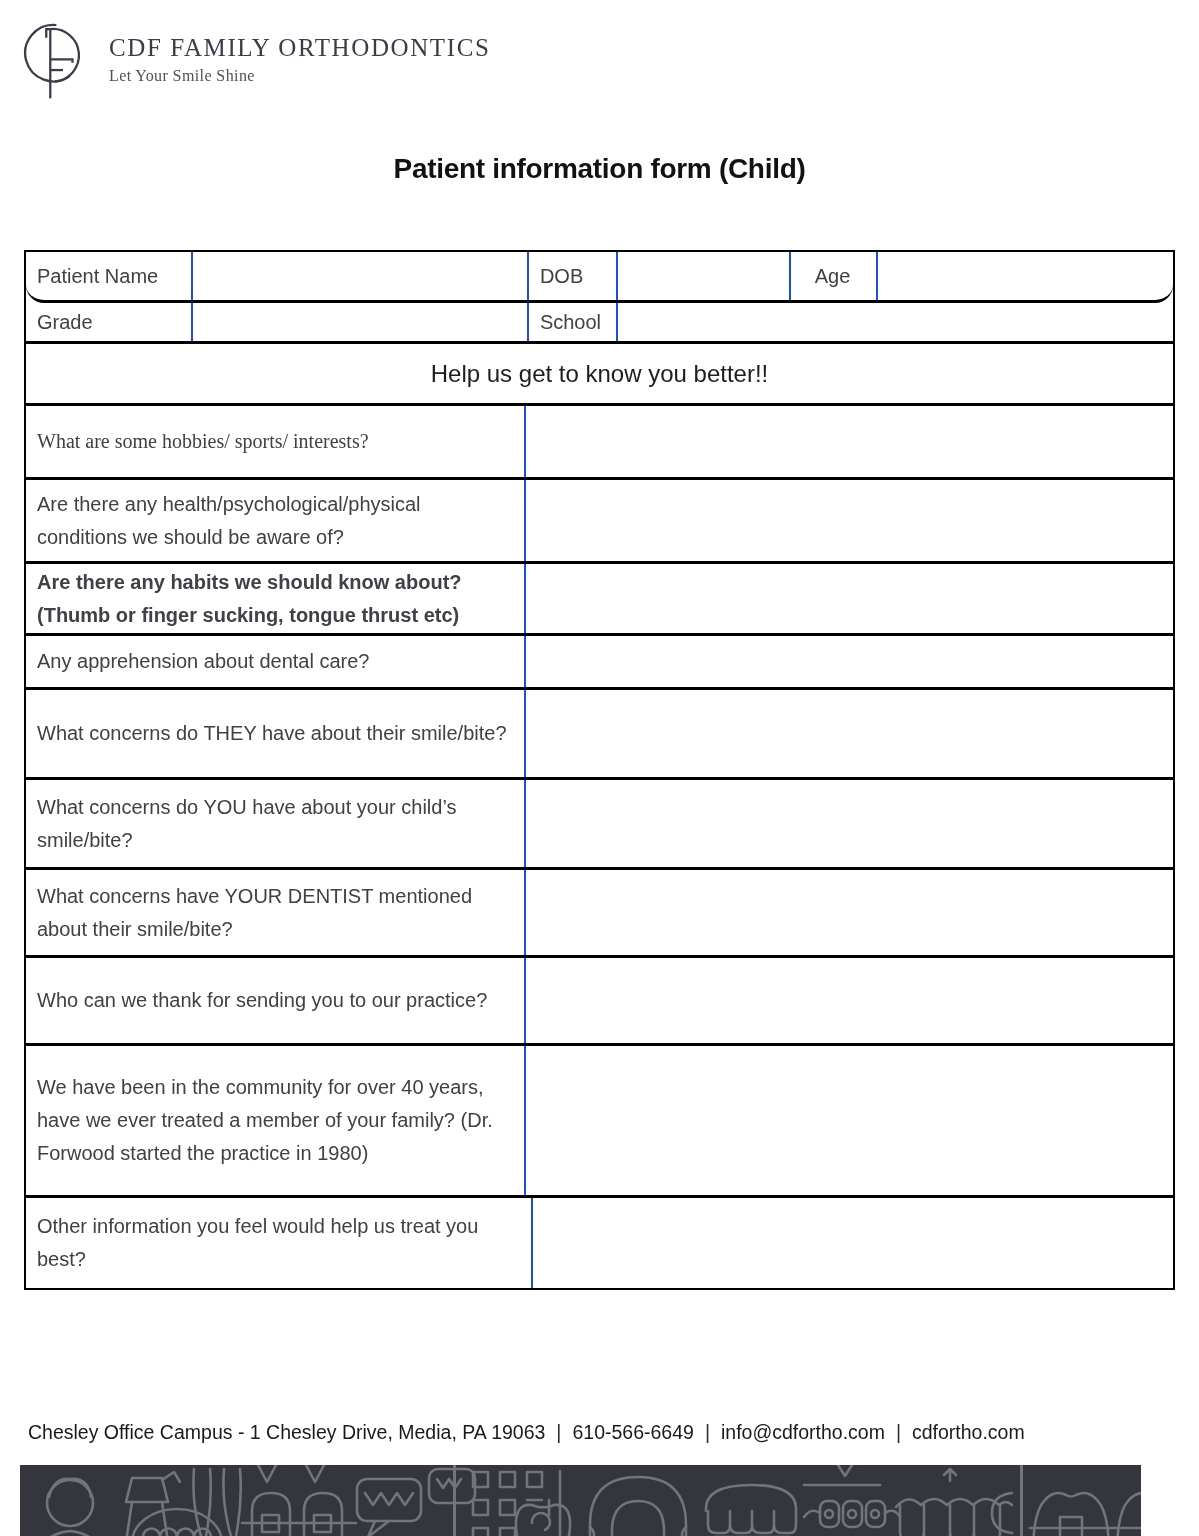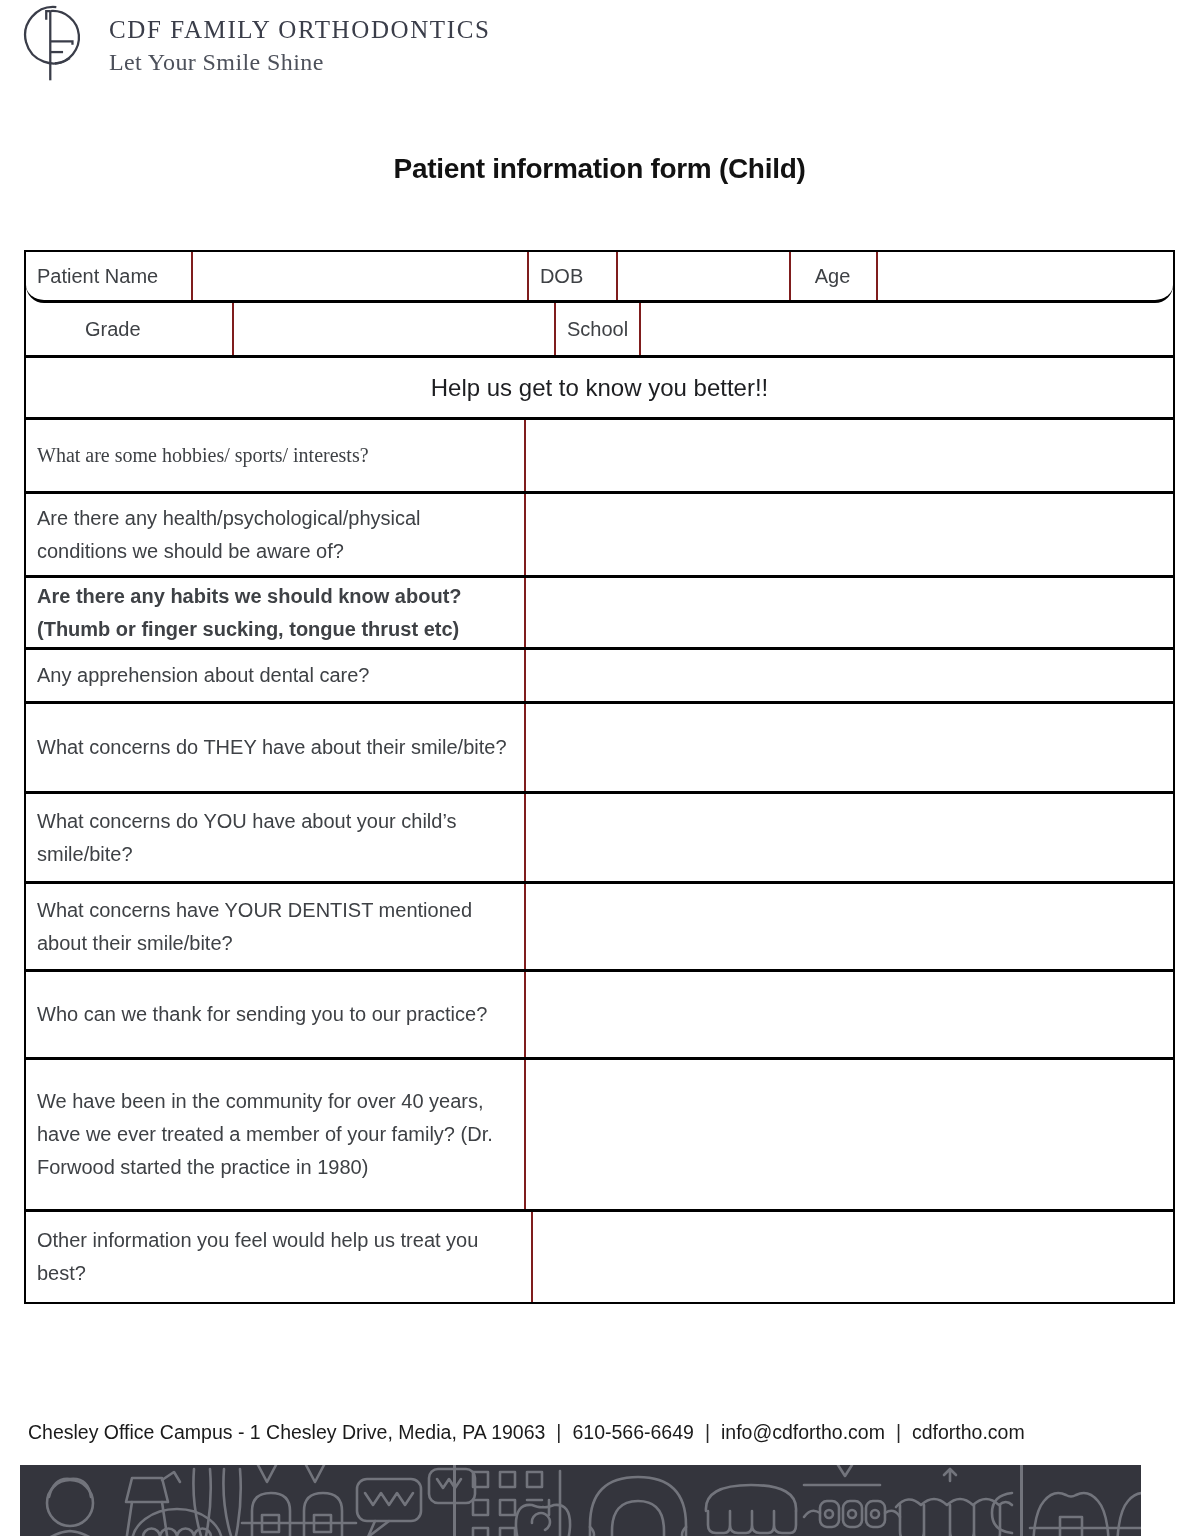--- a/index.html
+++ b/index.html
@@ -8,50 +8,50 @@
     position: relative;
     width: 1199px;
     height: 1536px;
     background: #ffffff;
     overflow: hidden;
     font-family: "Liberation Sans", "DejaVu Sans", sans-serif;
     color: #3e4145;
   }
 
   
-  .header { position:absolute; left:22px; top:5px; display:flex; align-items:flex-start; }
+  .header { position:absolute; left:22px; top:23px; display:flex; align-items:flex-start; }
   .logo-svg { width:70px; height:78px; display:block; }
   .brand-text { margin-left:17px; padding-top:11px; font-family:"Liberation Serif","DejaVu Serif",serif; }
   .brand-name { font-size:25px; letter-spacing:1.6px; color:#3a3d49; font-weight:500; }
-  .brand-tagline { font-size:24px; letter-spacing:0.4px; color:#4d515b; margin-top:5px; }
+  .brand-tagline { font-size:16px; letter-spacing:0.4px; color:#4d515b; margin-top:5px; }
 
   
   .title {
     position:absolute; left:0; top:153px; width:100%;
     text-align:center; font-size:28px; font-weight:bold; color:#121212;
     margin:0; letter-spacing:-0.3px;
   }
 
   
   .form-table {
     position:absolute; left:24px; top:250px; width:1151px;
     border:2px solid #000; background:#fff;
   }
   .trow { display:flex; border-bottom:3px solid #000; }
   .trow:last-child { border-bottom:none;gap:7px; }
   .cell {
     display:flex; align-items:center;
     padding:6px 10px 6px 11px;
     font-size:20px; line-height:33px; color:#3e4145;
   }
-  .cell + .cell { border-left:2px solid #7f1d1d; }
+  .cell + .cell { border-left:2px solid #1d4ed8; }
   .blank { padding:0; }
 
   .r-info1 { height:51px;border-radius:18px; }
-  .r-info2 { height:55px;padding-left:48px; }
+  .r-info2 { height:41px; }
   .c-name   { width:14.41%; }
   .c-nameb  { width:29.26%; }
   .c-dob    { width:7.73%;  }
   .c-dobb   { width:15.10%; }
   .c-age    { width:7.64%;padding-left:24px;  }
   .c-ageb   { flex:1; }
   .c-schoolb{ flex:1; }
 
   .r-section { height:62px; }
   .section-cell {

